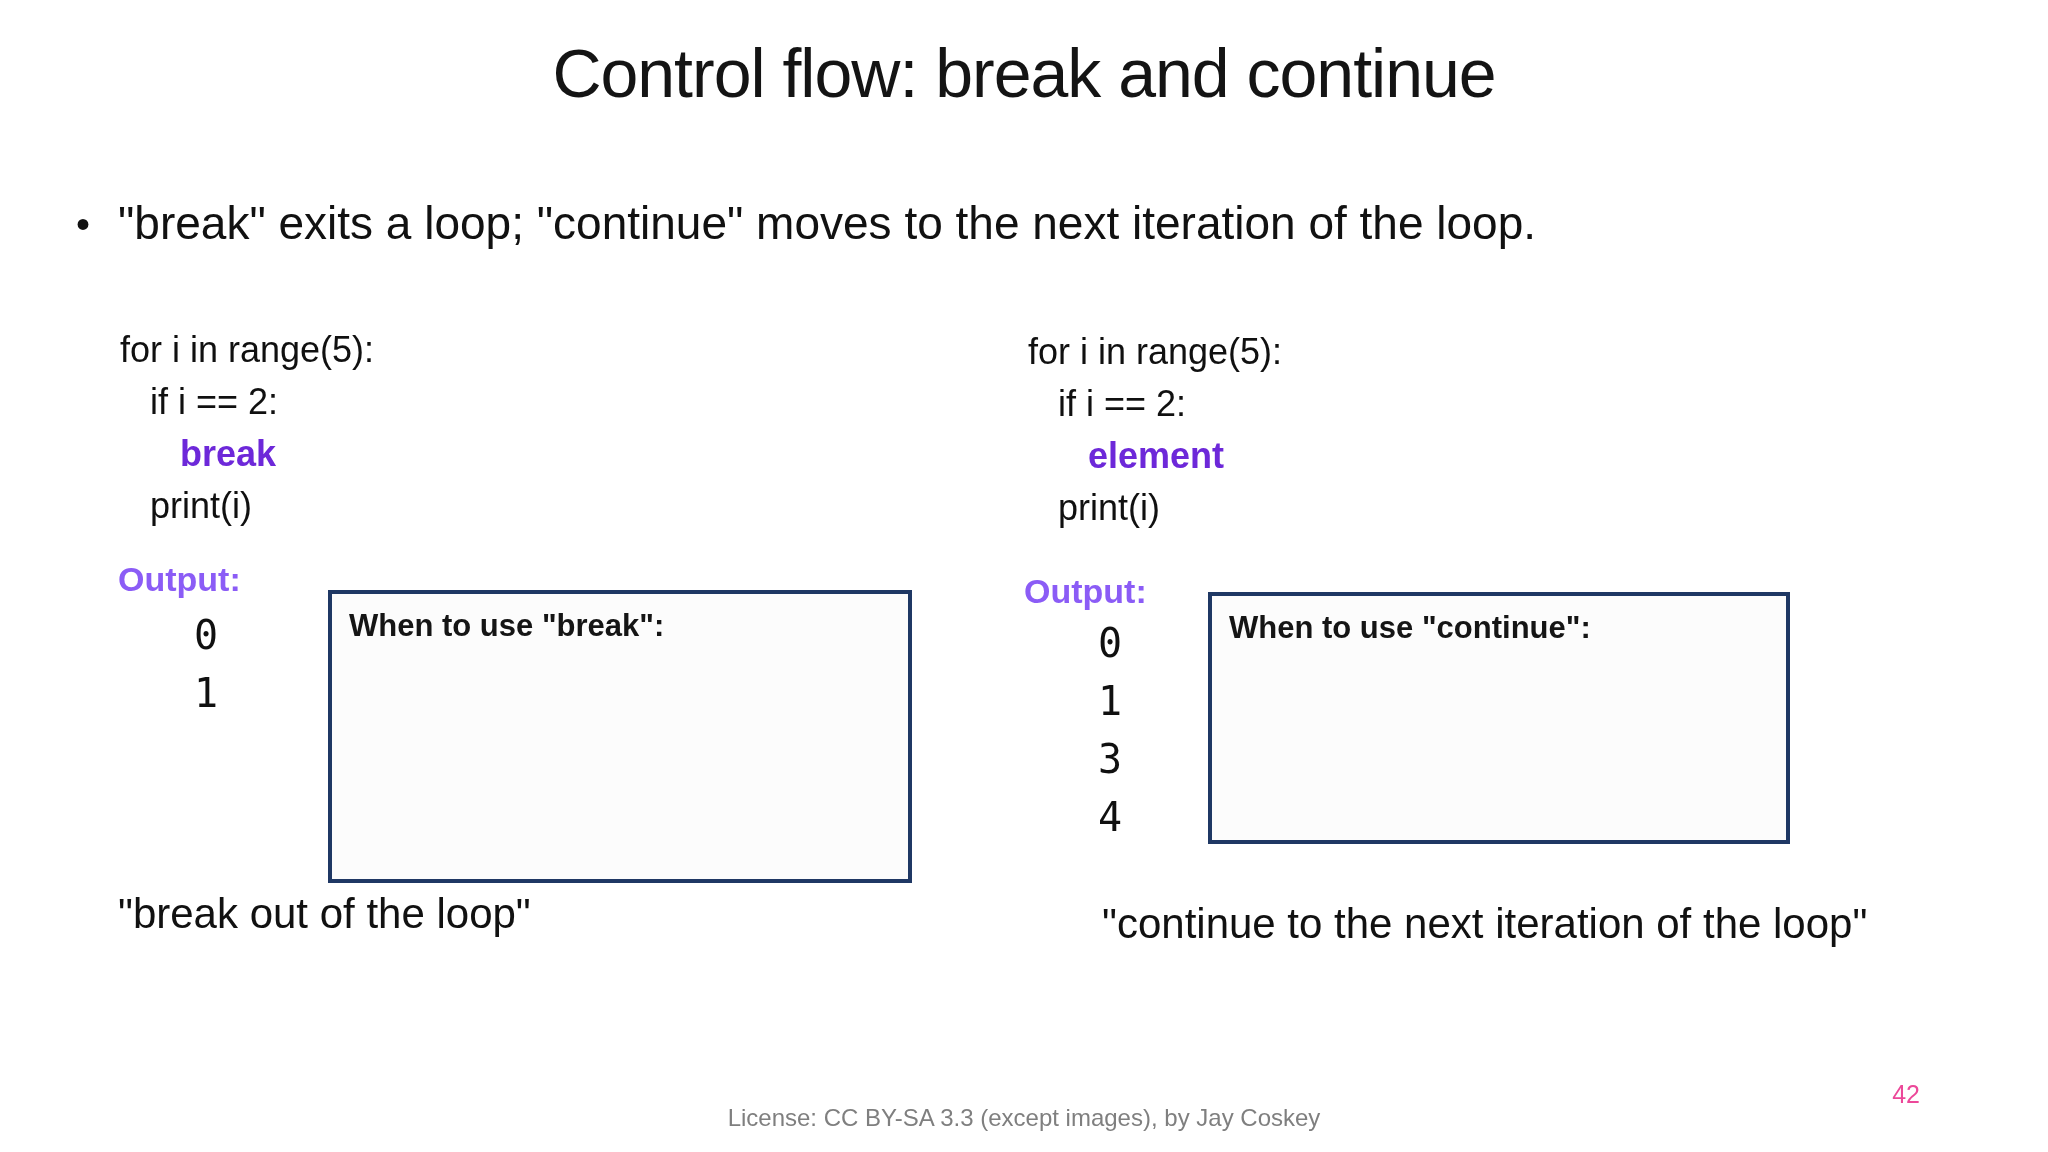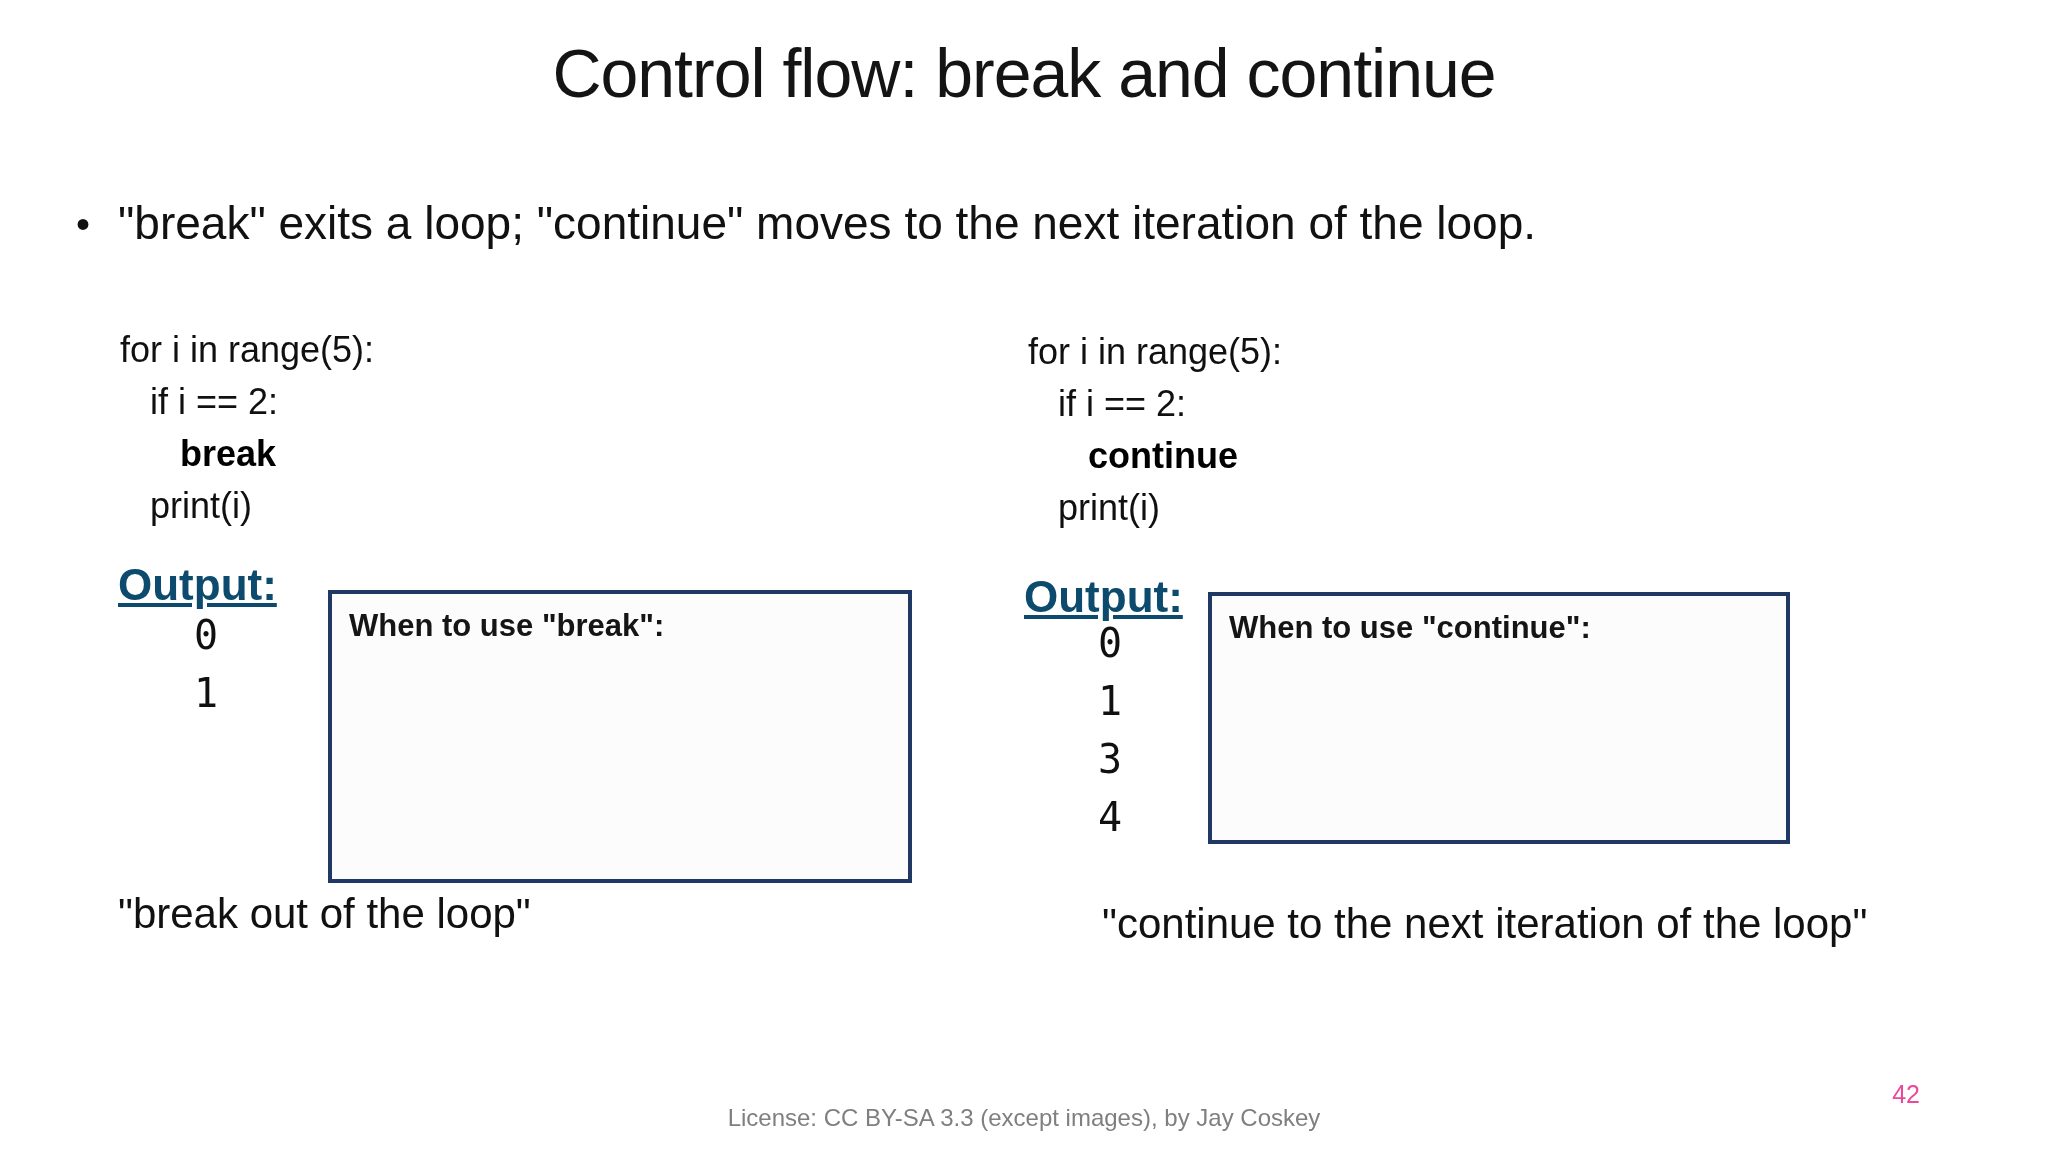--- a/index.html
+++ b/index.html
@@ -34,27 +34,26 @@
   .code {
     position: absolute;
     font-family: Liberation Sans, sans-serif;
     font-size: 36px;
     line-height: 52px;
     white-space: pre;
     color: #101010;
   }
   .code-left  { left: 120px;  top: 288px; }
   .code-right { left: 1028px; top: 290px; }
-  .kw { color: #000000; font-weight: bold; }
+  .kw { color: #6d28d9; font-weight: bold; }
   .output-label {
     position: absolute;
-    font-size: 44px;
+    font-size: 34px;
     font-weight: bold;
-    color: #0c4a6e;
-    text-decoration: underline;
+    color: #8b5cf6;
   }
   .output-label-left  { left: 118px;  top: 560px; }
   .output-label-right { left: 1024px; top: 572px; }
   .output-values {
     position: absolute;
     width: 100px;
     text-align: center;
     font-family: "DejaVu Sans Mono", "Liberation Mono", monospace;
     font-size: 40px;
     line-height: 58px;
@@ -111,21 +110,21 @@
     <span>"break" exits a loop; "continue" moves to the next iteration of the loop.</span>
   </div>
 
   <pre class="code code-left"><span>for i in range(5):
    if i == 2:
       </span><span class="kw">break</span><span>
    print(i)</span></pre>
 
   <pre class="code code-right"><span>for i in range(5):
    if i == 2:
-      </span><span class="kw">continue</span><span>
+      </span><span class="kw">element</span><span>
    print(i)</span></pre>
 
   <div class="output-label output-label-left">Output:</div>
   <div class="output-values output-values-left">0
 1</div>
 
   <div class="output-label output-label-right">Output:</div>
   <div class="output-values output-values-right">0
 1
 3

